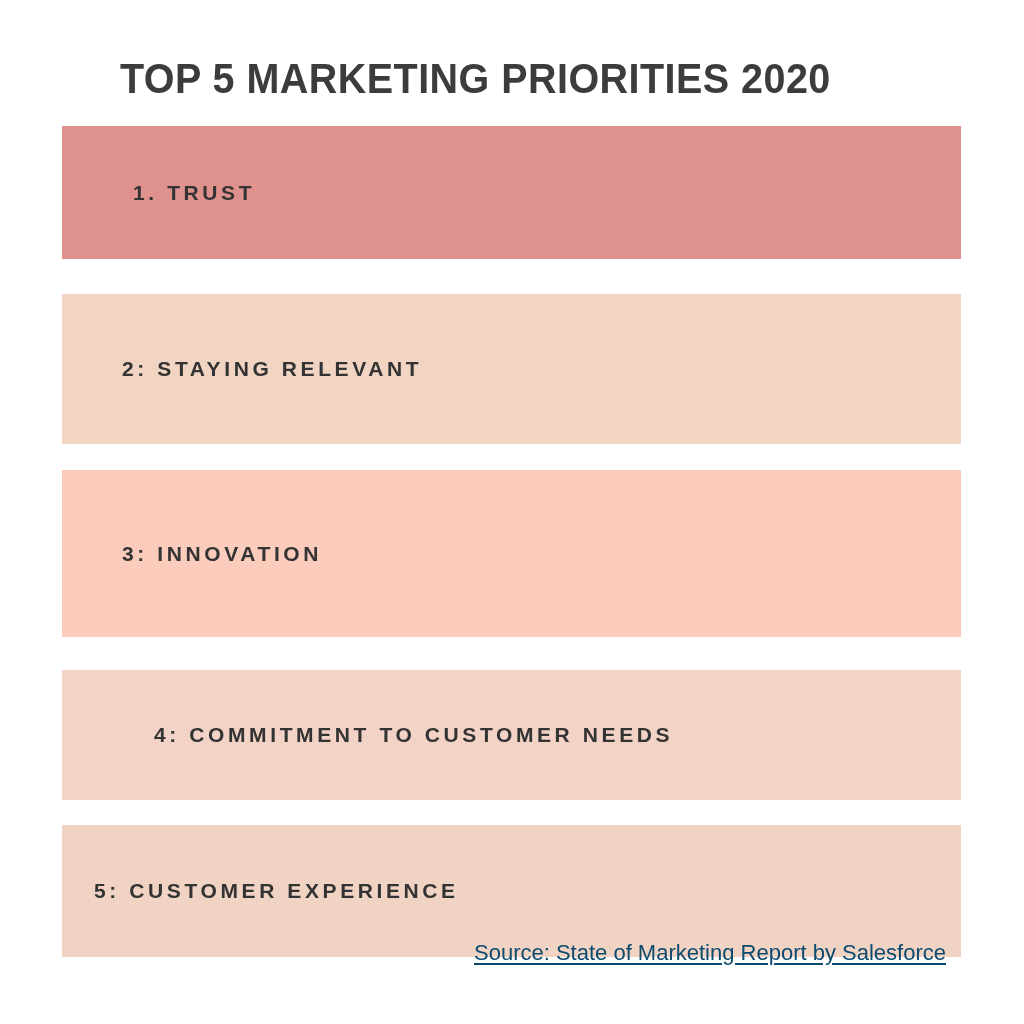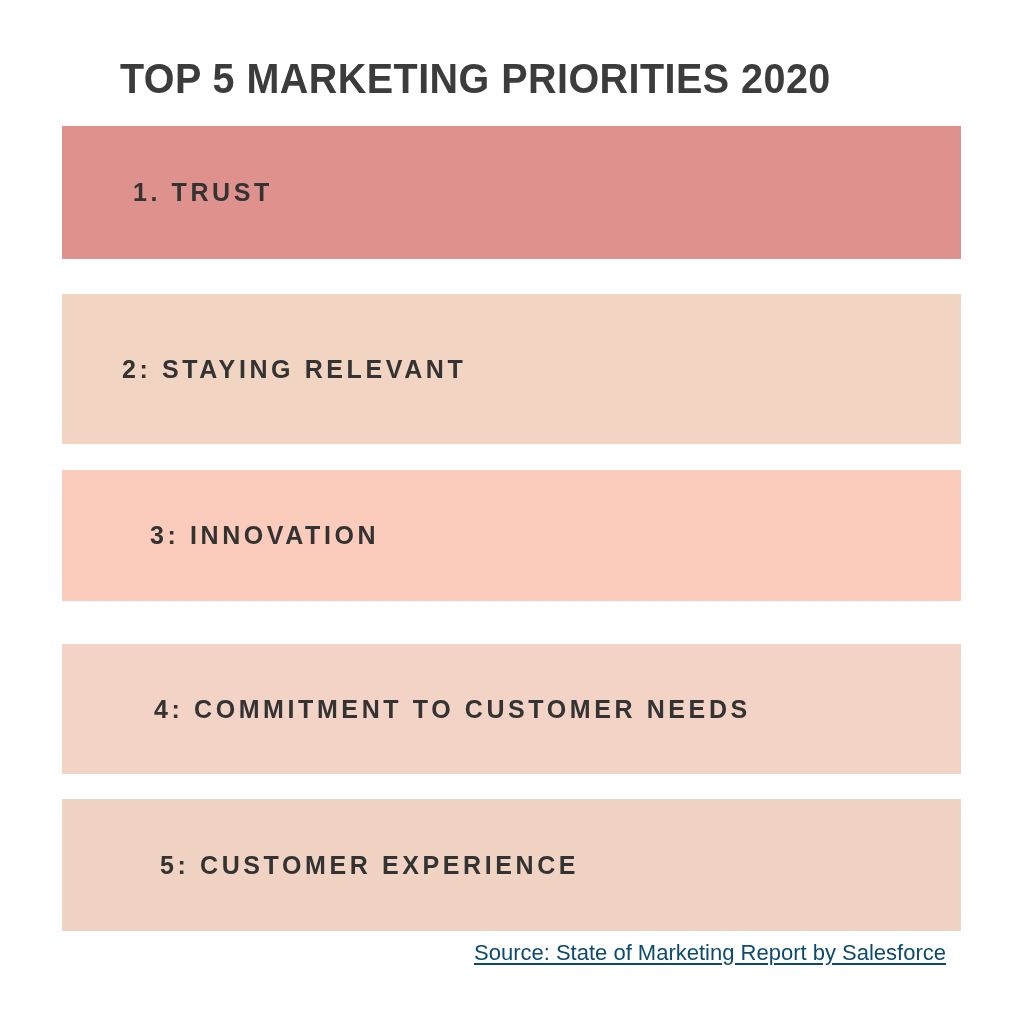--- a/index.html
+++ b/index.html
@@ -51,33 +51,33 @@
     position: relative;
     width: 899px;
     display: flex;
     align-items: center;
     box-sizing: border-box;
   }
 
   .bar-label {
     font-family: "Liberation Sans", sans-serif;
     font-weight: bold;
-    font-size: 25px;
+    font-size: 21px;
     letter-spacing: 3.6px;
     color: #333333;
     text-transform: uppercase;
     white-space: nowrap;
   }
 
   
   .bar-1 { height: 133px; margin-bottom: 35px; padding-left: 71px; }
   .bar-2 { height: 150px; margin-bottom: 26px; padding-left: 60px; }
-  .bar-3 { height: 131px; margin-bottom: 43px; padding-left: 88px; }
+  .bar-3 { height: 167px; margin-bottom: 33px; padding-left: 60px; }
   .bar-4 { height: 130px; margin-bottom: 25px; padding-left: 92px; }
-  .bar-5 { height: 132px; margin-bottom: 0;    padding-left: 98px; }
+  .bar-5 { height: 132px; margin-bottom: 0;    padding-left: 32px; }
 
   
   .source {
     position: absolute;
     right: 78px;
     top: 938px;
     font-family: "Liberation Sans", sans-serif;
     font-weight: normal;
     font-size: 22px;
     line-height: 30px;

